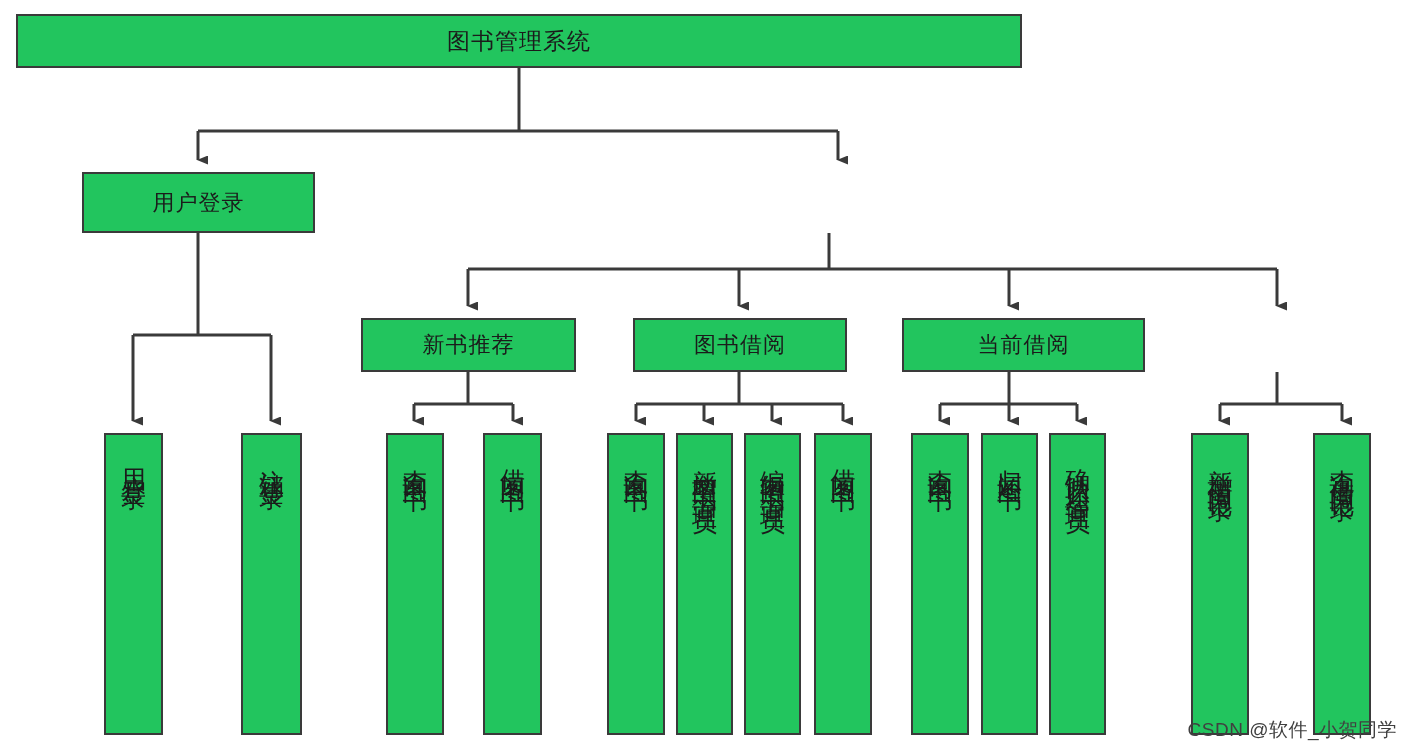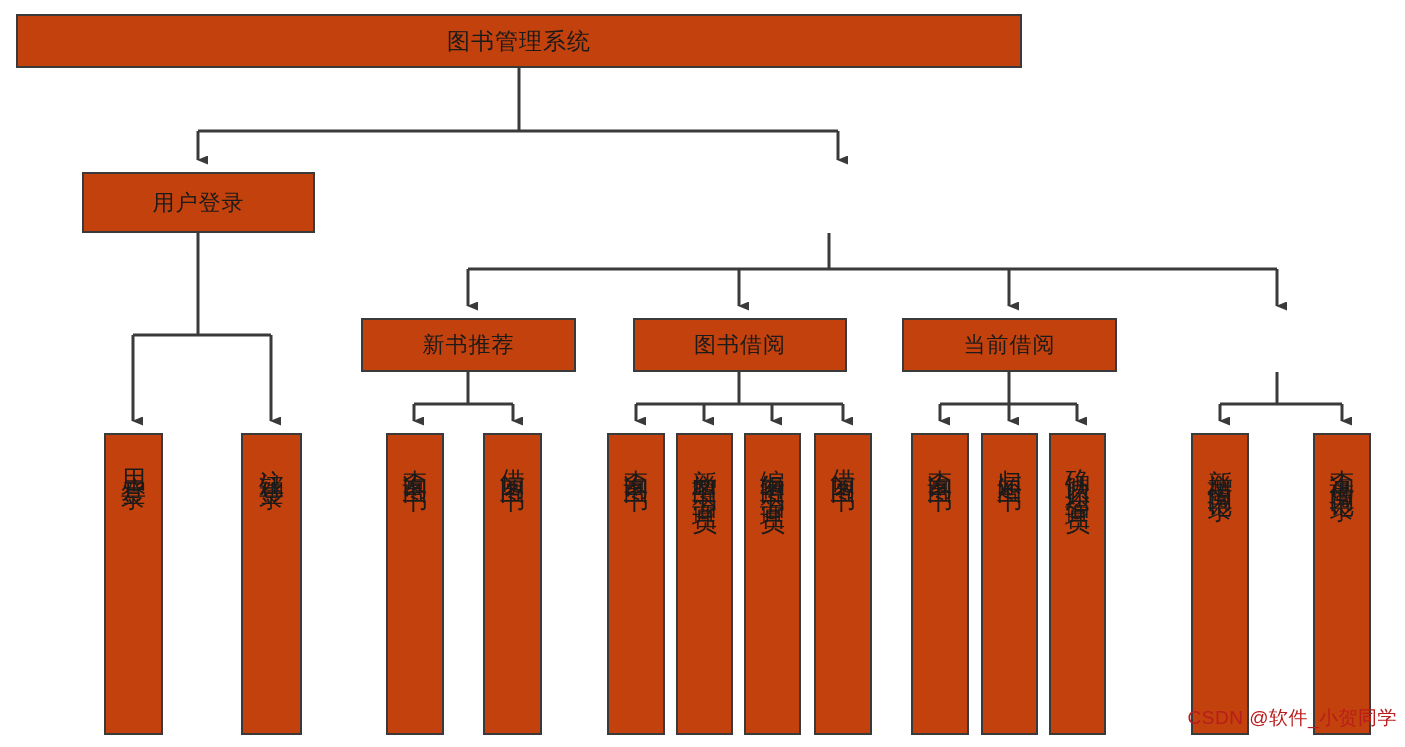--- a/index.html
+++ b/index.html
@@ -9,21 +9,21 @@
     font-family:"Liberation Sans","DejaVu Sans",sans-serif;
     overflow:hidden;
   }
   #stage{position:relative;width:1405px;height:747px;}
 
   svg.edges{position:absolute;left:0;top:0;width:1405px;height:747px;}
 
   .node{
     position:absolute;
     box-sizing:border-box;
-    background:#c2410c;
+    background:#22c55e;
     border:2px solid #3a3a3a;
     display:flex;
     align-items:center;
     justify-content:center;
     color:#1b1b1b;
   }
   .node .lbl{
     display:block;
     text-align:center;
     line-height:1.05;
@@ -41,23 +41,23 @@
     text-orientation:upright;
     font-size:25px;
     line-height:1.0;
     letter-spacing:6px;
     margin-top:14px;
     white-space:nowrap;
   }
 
   #watermark{
     position:absolute;
-    right:8px;bottom:16px;
+    right:8px;bottom:4px;
     font-size:19px;
-    color:#b91c1c;
+    color:#404040;
     letter-spacing:0.5px;
     white-space:nowrap;
     pointer-events:none;
     margin-left:24px;
   }
 </style>
 </head>
 <body>
 
 <div id="stage">
@@ -119,21 +119,21 @@
   <div class="node h-node" style="left:82px;top:172px;width:233px;height:61px;">
     <span class="lbl">用户登录</span>
   </div>
 
   <div class="node h-node" style="left:361px;top:318px;width:215px;height:54px;">
     <span class="lbl">新书推荐</span>
   </div>
   <div class="node h-node" style="left:633px;top:318px;width:214px;height:54px;">
     <span class="lbl">图书借阅</span>
   </div>
-  <div class="node h-node" style="left:902px;top:318px;width:215px;height:54px;justify-content:center;">
+  <div class="node h-node" style="left:902px;top:318px;width:243px;height:54px;justify-content:center;">
     <span class="lbl">当前借阅</span>
   </div>
 
   <div class="node v-node" style="left:104px;top:433px;width:59px;height:302px;">
     <span class="lbl">用户登录</span>
   </div>
   <div class="node v-node" style="left:241px;top:433px;width:61px;height:302px;">
     <span class="lbl">注销登录</span>
   </div>
 

